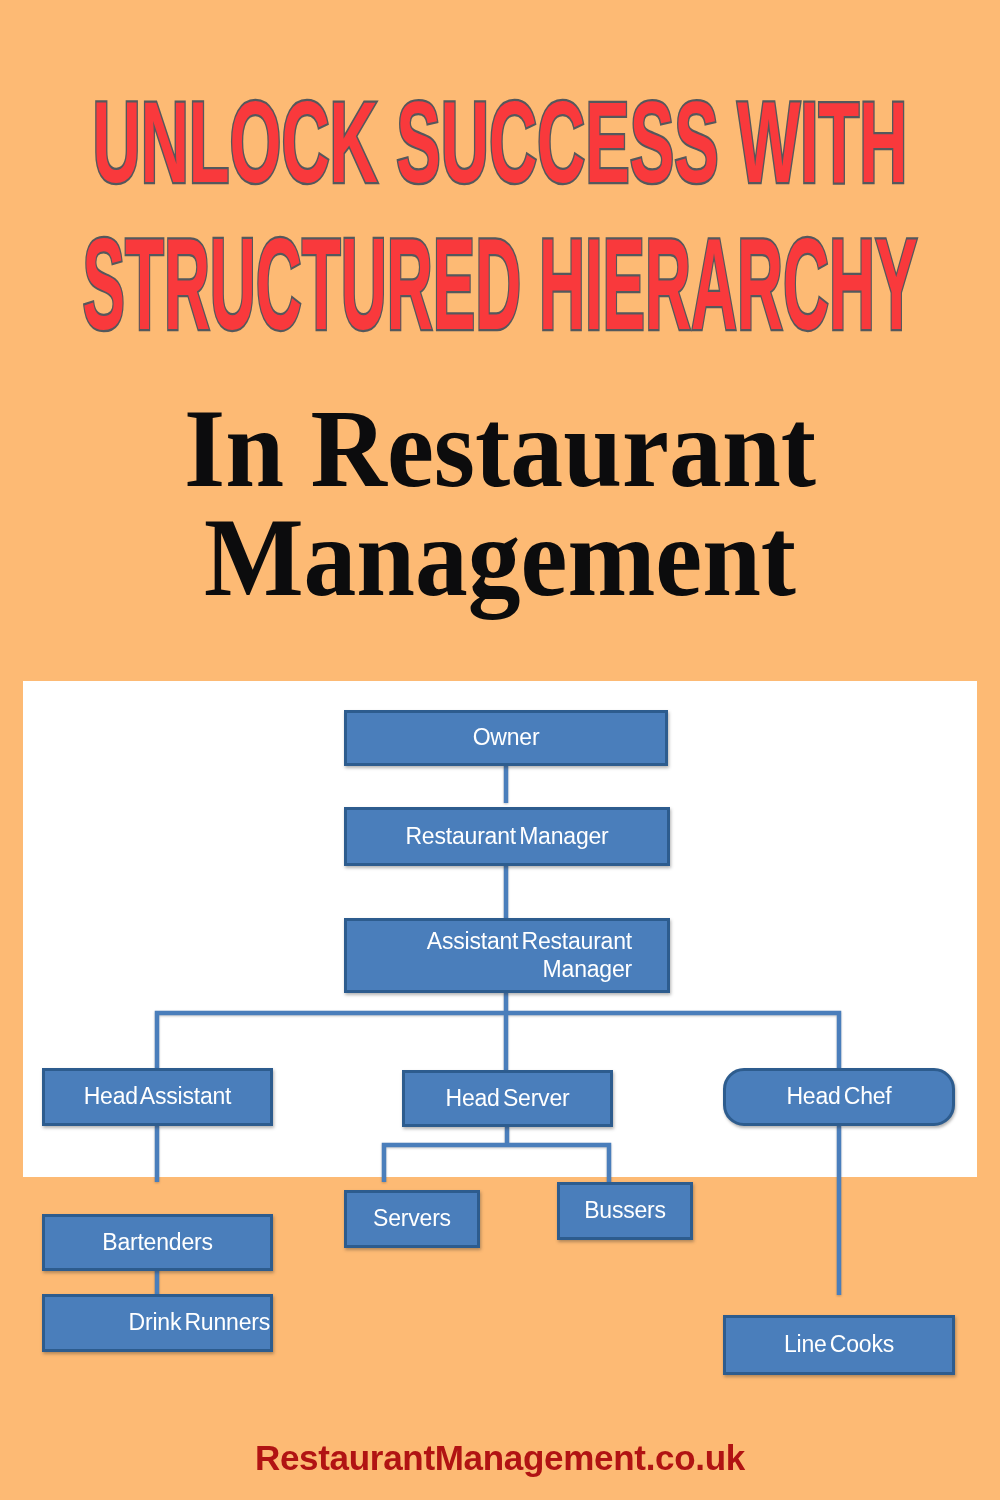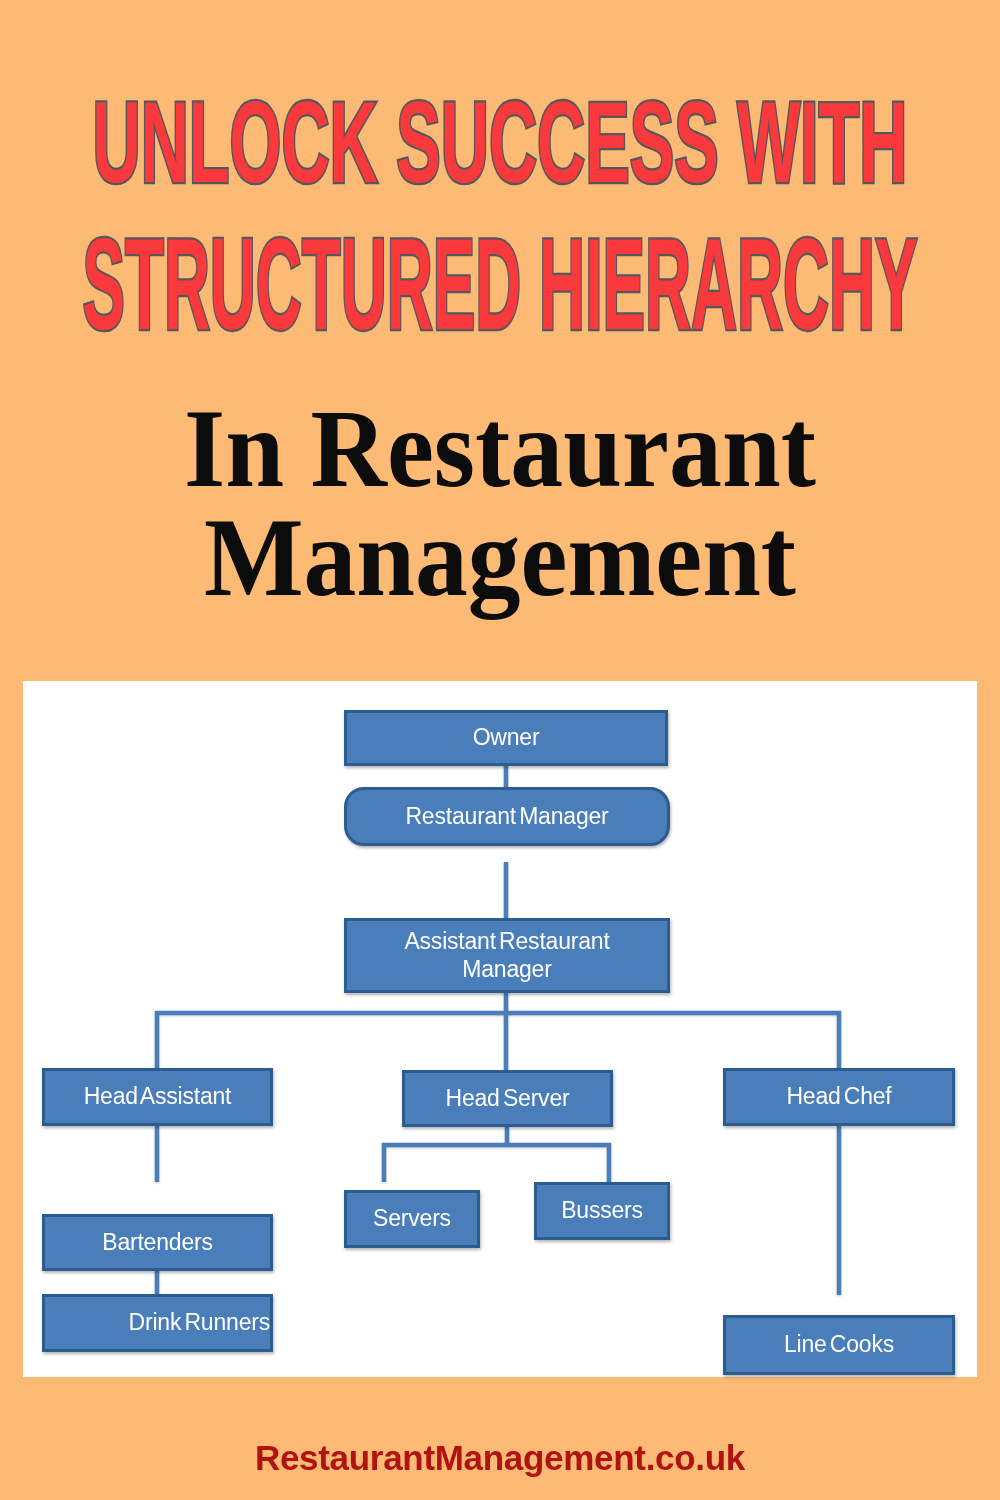--- a/index.html
+++ b/index.html
@@ -29,21 +29,21 @@
     font-weight: 700;
     fill: #0C0C0D;
     text-anchor: middle;
     font-size: 112px;
   }
   .chart-panel {
     position: absolute;
     left: 23px;
     top: 681px;
     width: 954px;
-    height: 696px;
+    height: 496px;
     background: #FFFFFF;
   }
   .connectors {
     position: absolute;
     left: 0; top: 0;
     filter: drop-shadow(0px 1.5px 1px rgba(0,0,0,0.22));
   }
   .connectors path {
     stroke: #4A7EBB;
     stroke-width: 4.5;
@@ -58,30 +58,30 @@
     display: flex;
     align-items: center;
     justify-content: center;
     text-align: center;
     font-size: 23px;
     line-height: 1.18;
     letter-spacing: -0.2px;
     word-spacing: -3px;
     box-shadow: 1px 2px 3px rgba(40,40,40,0.35);
   }
-  .node.assistant span { display: inline-block; max-width: 250px; }
+  .node.assistant span { display: inline-block; max-width: 250px; text-align: right; }
   .n-owner          { left: 321px; top: 29px;  width: 324px; height: 56px; }
-  .n-rm             { left: 321px; top: 106px; width: 326px; height: 59px; border-radius: 20px; }
+  .n-rm             { left: 321px; top: 126px; width: 326px; height: 59px; }
   .n-arm            { left: 321px; top: 237px; width: 326px; height: 75px; }
   .n-head-bartender { left: 19px;  top: 387px; width: 231px; height: 58px; }
   .n-head-server    { left: 379px; top: 389px; width: 211px; height: 57px; }
-  .n-head-chef      { left: 700px; top: 387px; width: 232px; height: 58px; }
+  .n-head-chef      { left: 700px; top: 387px; width: 232px; height: 58px; border-radius: 21px; }
   .n-bartenders     { left: 19px;  top: 501px; width: 231px; height: 57px; margin-top: 32px; }
   .n-servers        { left: 321px; top: 501px; width: 136px; height: 58px; margin-top: 8px; }
-  .n-bussers        { left: 511px; top: 501px; width: 136px; height: 58px; }
+  .n-bussers        { left: 534px; top: 501px; width: 136px; height: 58px; }
   .n-drink-runners  { left: 19px;  top: 613px; width: 231px; height: 58px; justify-content: flex-end; }
   .n-line-cooks     { left: 700px; top: 634px; width: 232px; height: 60px; }
   .footer {
     position: absolute;
     left: 0;
     top: 1438px;
     width: 1000px;
     text-align: center;
     font-weight: 700;
     font-size: 35px;

